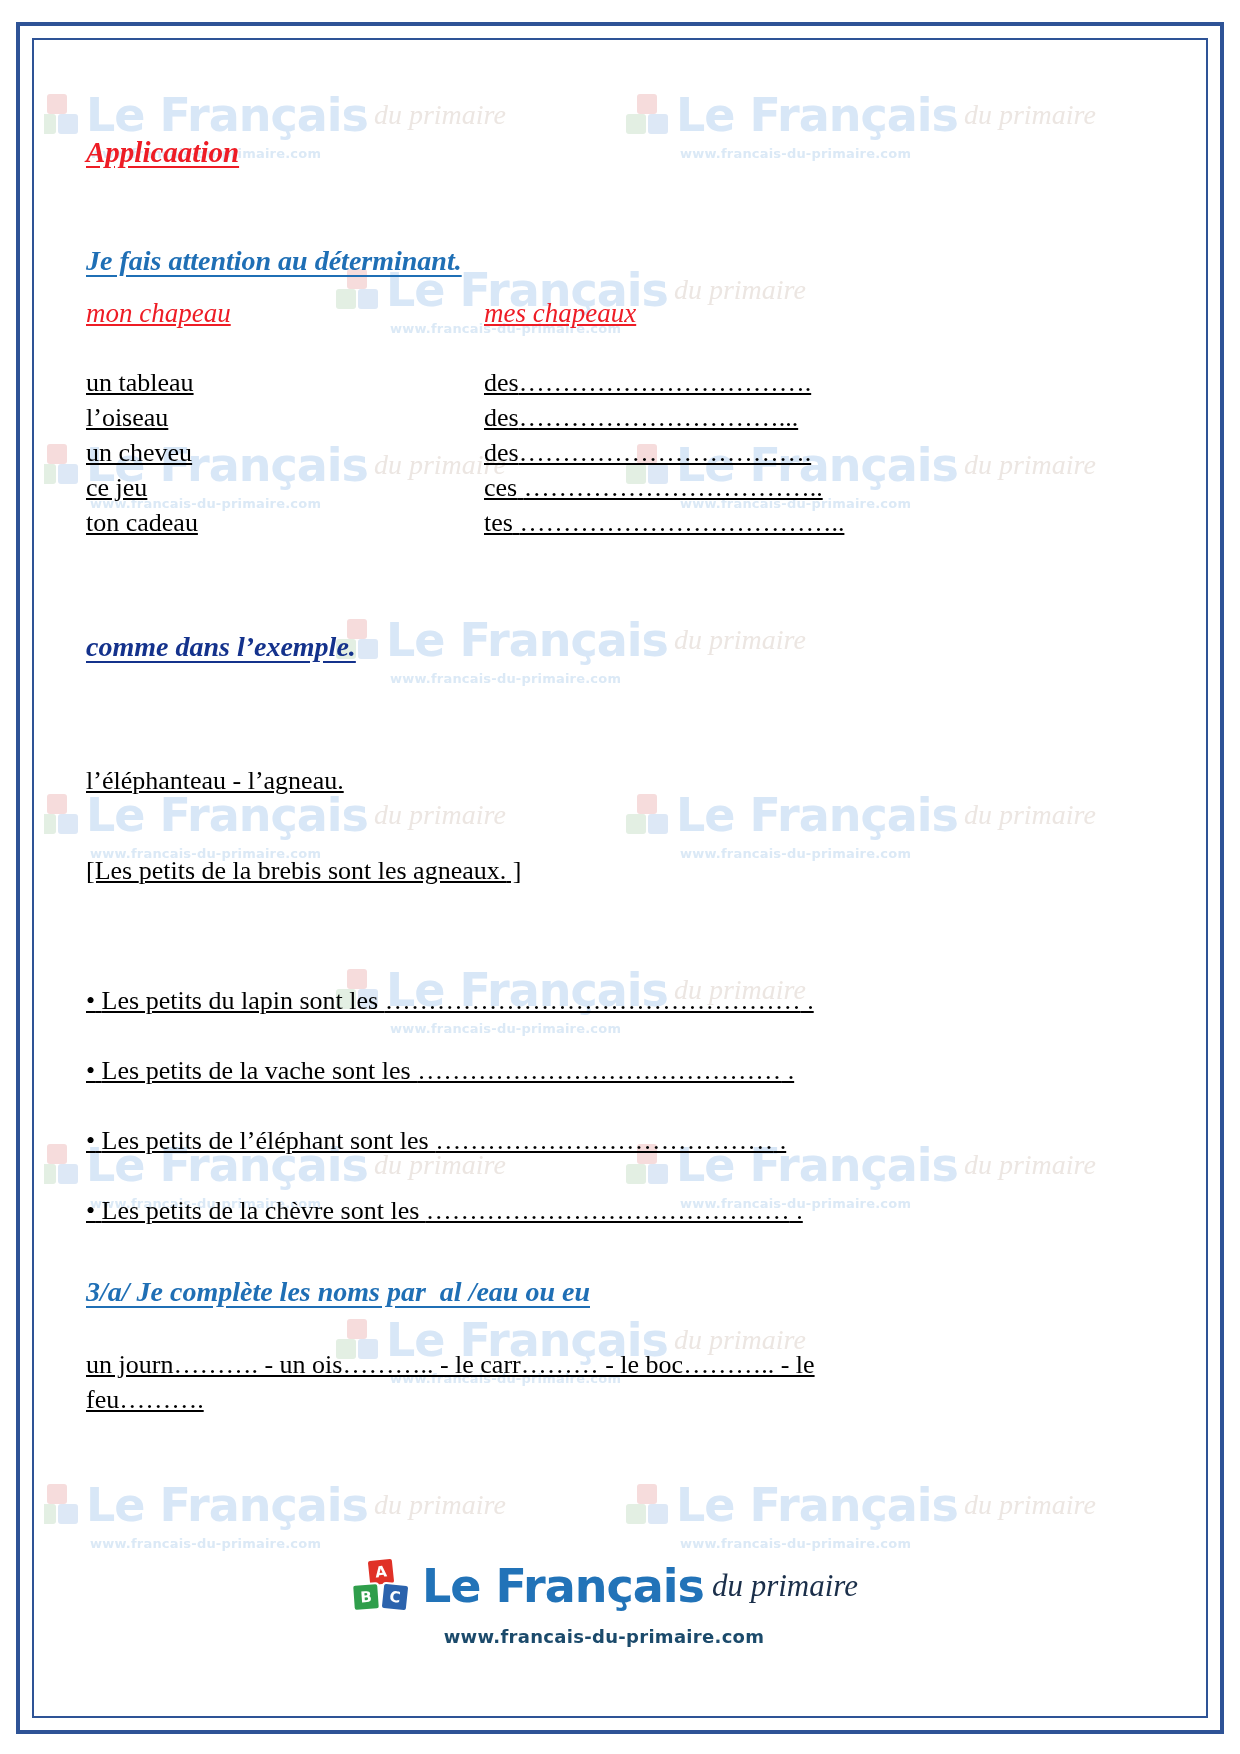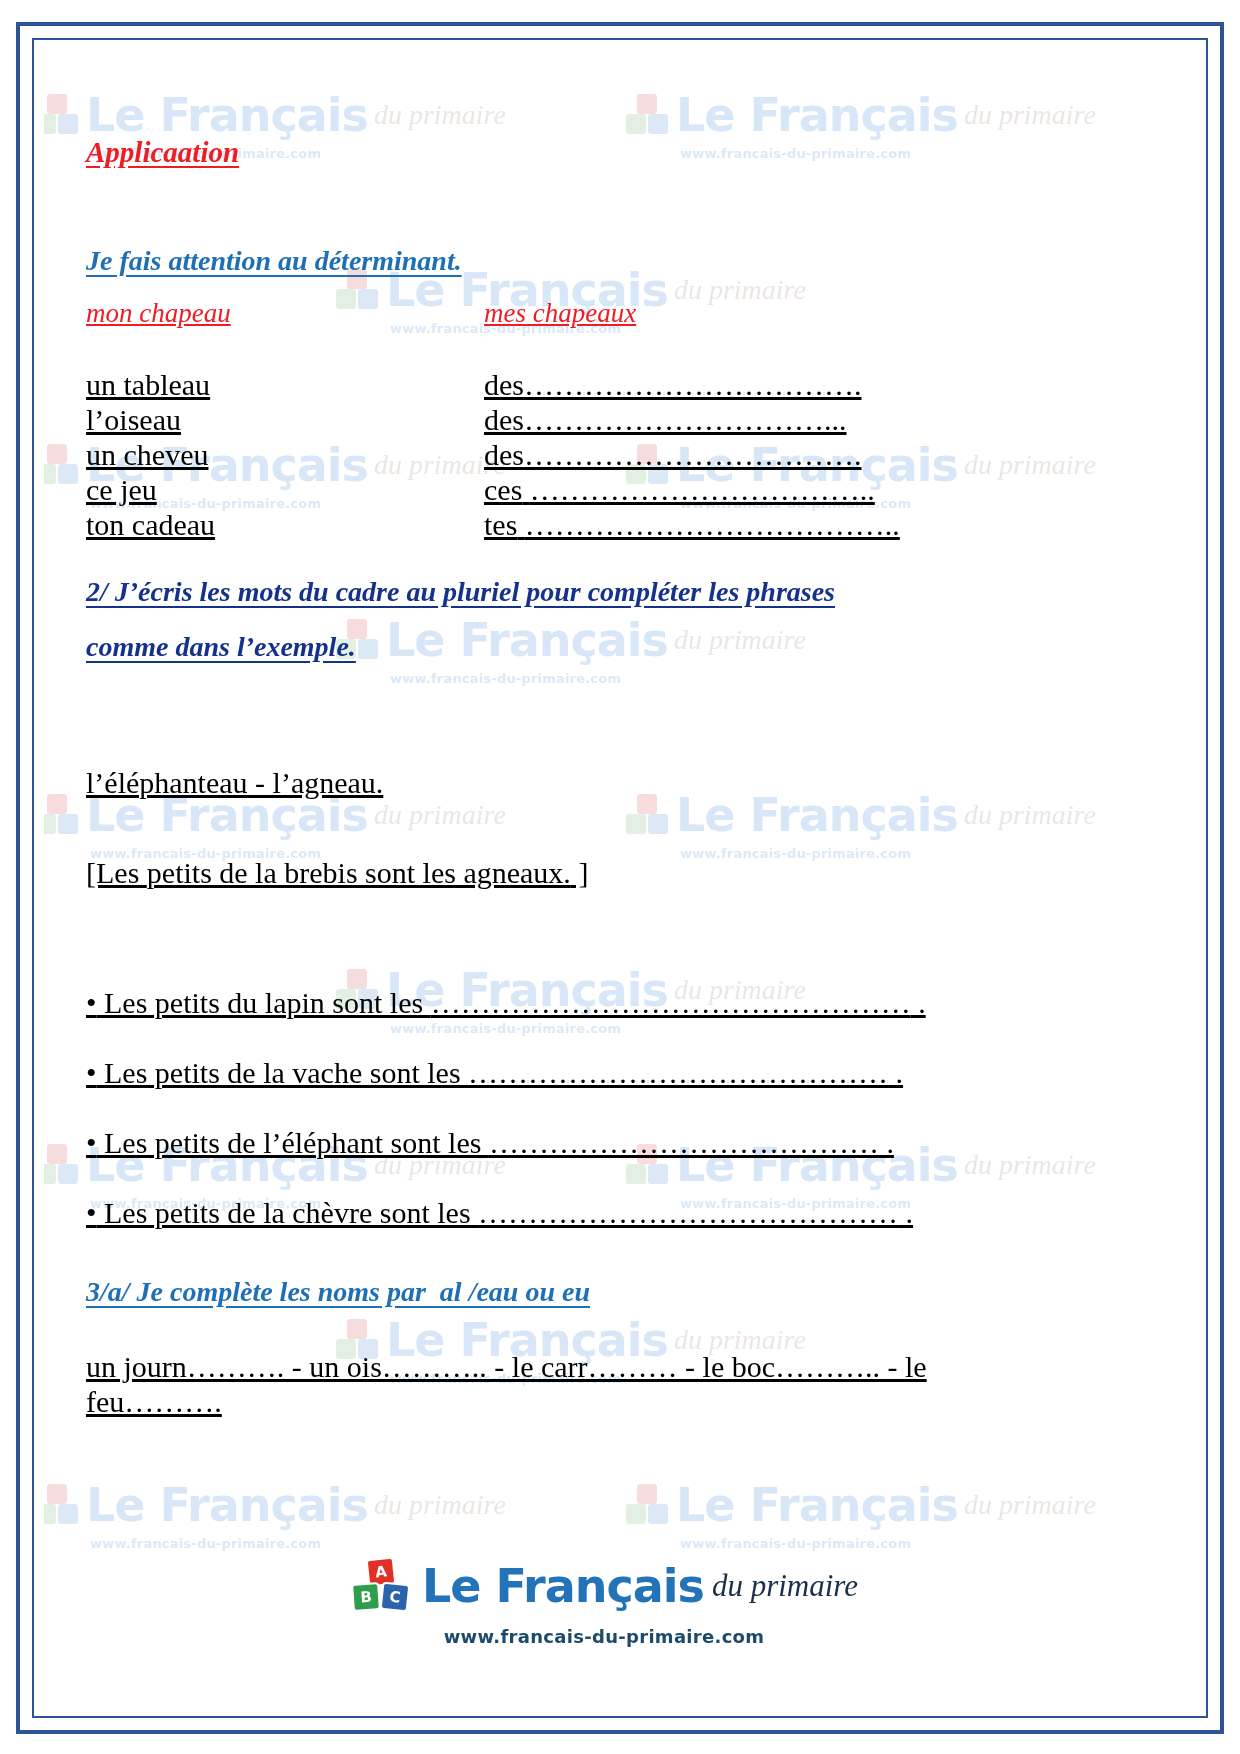--- a/index.html
+++ b/index.html
@@ -116,21 +116,21 @@
     text-decoration: underline;
     text-underline-offset: 5px;
   }
   .ex-red {
     color: #ee1c25;
     font-style: italic;
     font-size: 27px;
   }
   .body-txt {
     color: #000000;
-    font-size: 30px;
+    font-size: 26px;
   }
 
   .dots { letter-spacing: 0px; }
 
   
   .footer {
     position: absolute;
     left: 0; right: 0;
     top: 1500px;
     text-align: center;
@@ -284,21 +284,20 @@
 
     <div class="abs body-txt" style="left:42px; top:380px;">un cheveu</div>
     <div class="abs body-txt" style="left:440px; top:380px;"><span>des</span><span class="dots">…………………………….</span></div>
 
     <div class="abs body-txt" style="left:42px; top:415px;">ce jeu</div>
     <div class="abs body-txt" style="left:440px; top:415px;"><span>ces</span> <span class="dots">……………………………..</span></div>
 
     <div class="abs body-txt" style="left:42px; top:450px;">ton cadeau</div>
     <div class="abs body-txt" style="left:440px; top:450px;"><span>tes</span> <span class="dots">………………………………..</span></div>
 
-    <div class="abs h-navy" style="left:42px; top:518px;">2/ J’écris les mots du cadre au pluriel pour compléter les phrases</div>
     <div class="abs h-navy" style="left:42px; top:573px;">comme dans l’exemple.</div>
 
     <div class="abs body-txt" style="left:42px; top:708px;">l’éléphanteau - l’agneau.</div>
 
     <div class="abs body-txt" style="left:42px; top:798px;"><span>[Les </span><span class="ital">petits de la brebis sont les agneaux.</span><span> ]</span></div>
 
 
     <div class="abs body-txt" style="left:42px; top:928px;"><span>•</span> <span>Les petits du lapin sont les </span><span class="dots">…………………………………………</span><span> .</span></div>
 
     <div class="abs body-txt" style="left:42px; top:998px;"><span>•</span> <span>Les petits de la vache sont les </span><span class="dots">……………………………………</span><span> .</span></div>

